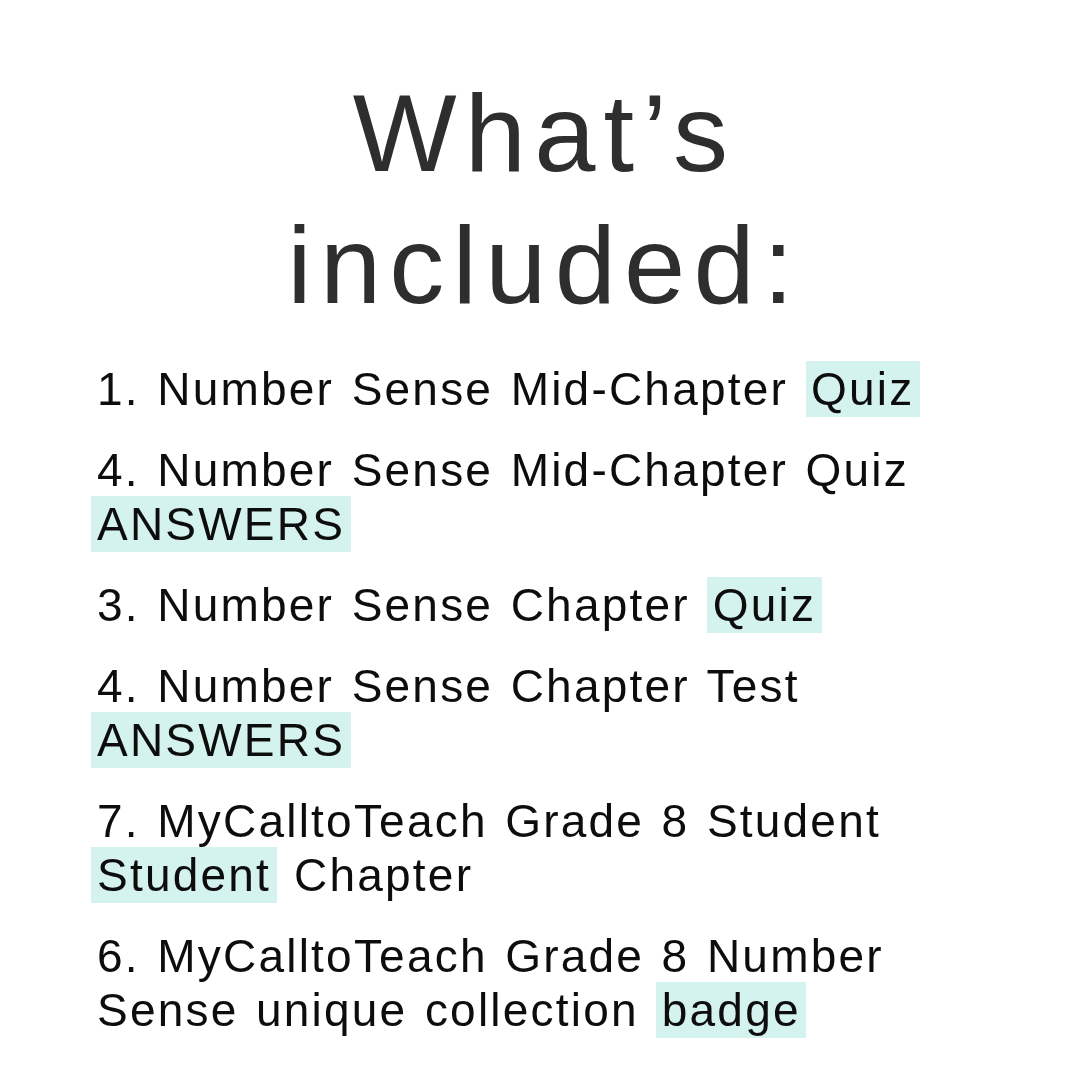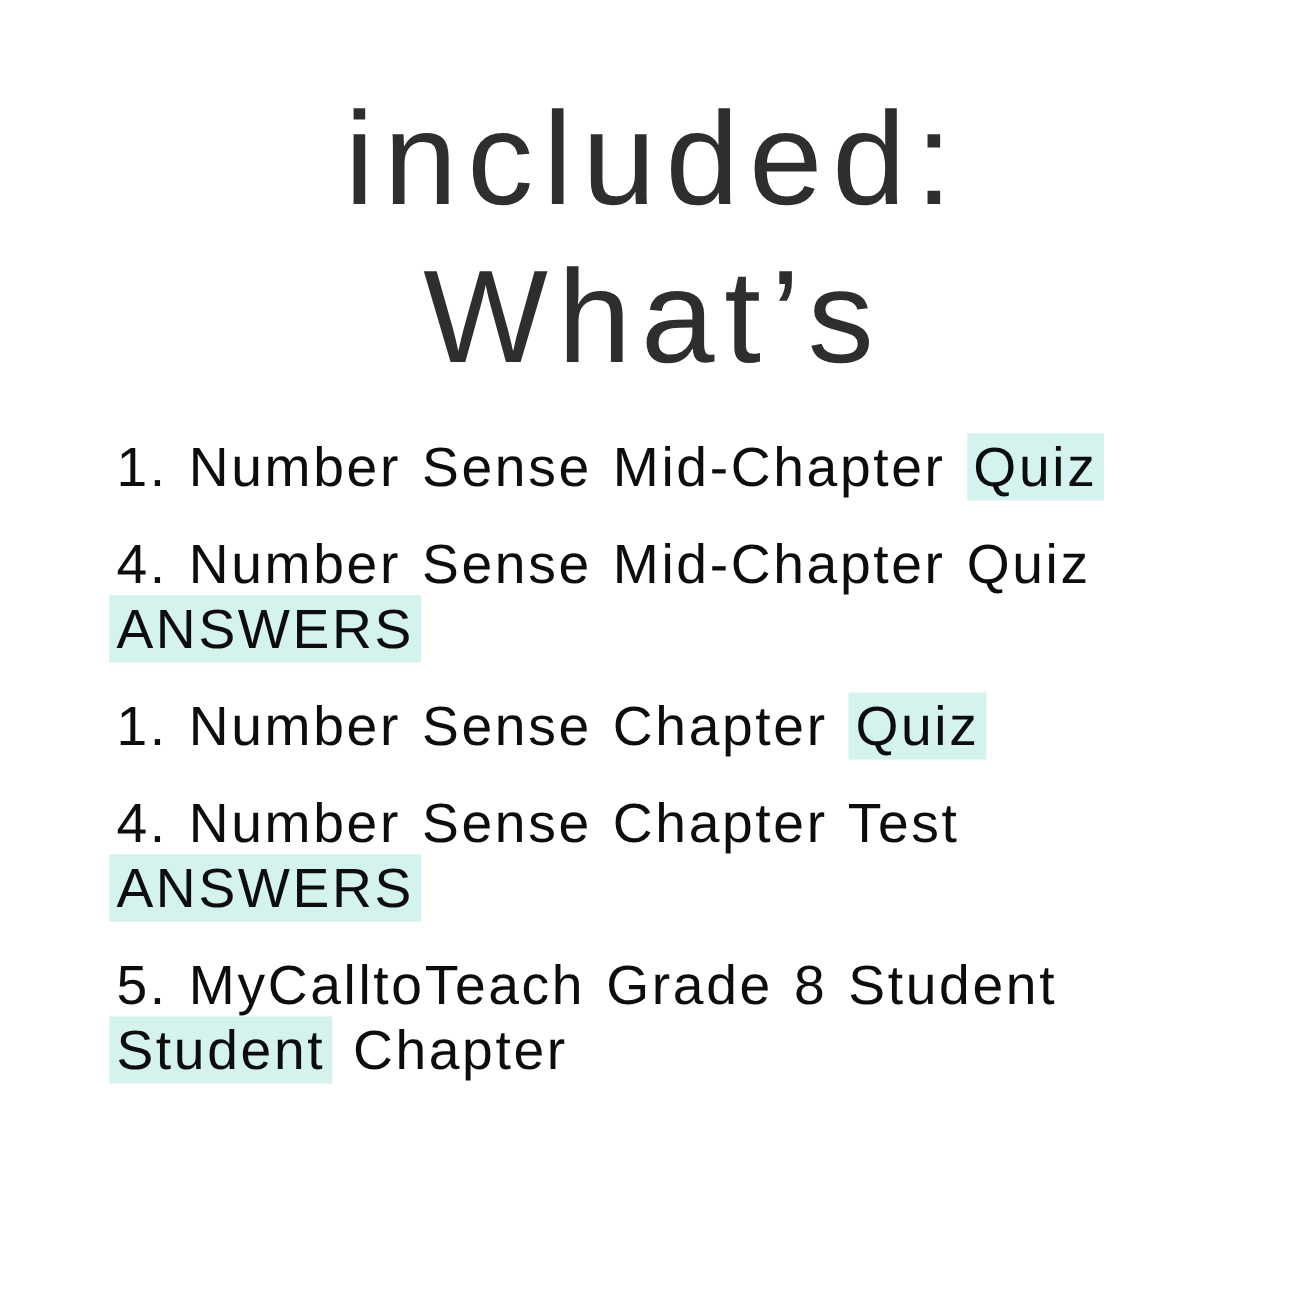--- a/index.html
+++ b/index.html
@@ -50,36 +50,40 @@
   .line > .hl:first-child {
     margin-left: -0.12em;
     text-align: center;
   }
 </style>
 </head>
 <body>
 
 <div class="page">
   <h1 class="title">
+    <span class="title-line">What’s</span>
     <span class="title-line">included:</span>
-    <span class="title-line">What’s</span>
   </h1>
   <ol class="included-list">
       <li class="item">
         <div class="line"><span class="seg">1. Number Sense Mid-Chapter </span><span class="hl">Quiz</span></div>
       </li>
       <li class="item">
         <div class="line"><span class="seg">4. Number Sense Mid-Chapter Quiz</span></div>
         <div class="line"><span class="hl">ANSWERS</span></div>
       </li>
       <li class="item">
-        <div class="line"><span class="seg">1. Number Sense Chapter </span><span class="hl">Quiz</span></div>
+        <div class="line"><span class="seg">3. Number Sense Chapter </span><span class="hl">Quiz</span></div>
       </li>
       <li class="item">
         <div class="line"><span class="seg">4. Number Sense Chapter Test</span></div>
         <div class="line"><span class="hl">ANSWERS</span></div>
       </li>
       <li class="item">
-        <div class="line"><span class="seg">5. MyCalltoTeach Grade 8 Student</span></div>
+        <div class="line"><span class="seg">7. MyCalltoTeach Grade 8 Student</span></div>
         <div class="line"><span class="hl">Student</span><span class="seg"> Chapter</span></div>
+      </li>
+      <li class="item">
+        <div class="line"><span class="seg">6. MyCalltoTeach Grade 8 Number</span></div>
+        <div class="line"><span class="seg">Sense unique collection </span><span class="hl">badge</span></div>
       </li>
     </ol>
 </div>
 
 </body></html>

